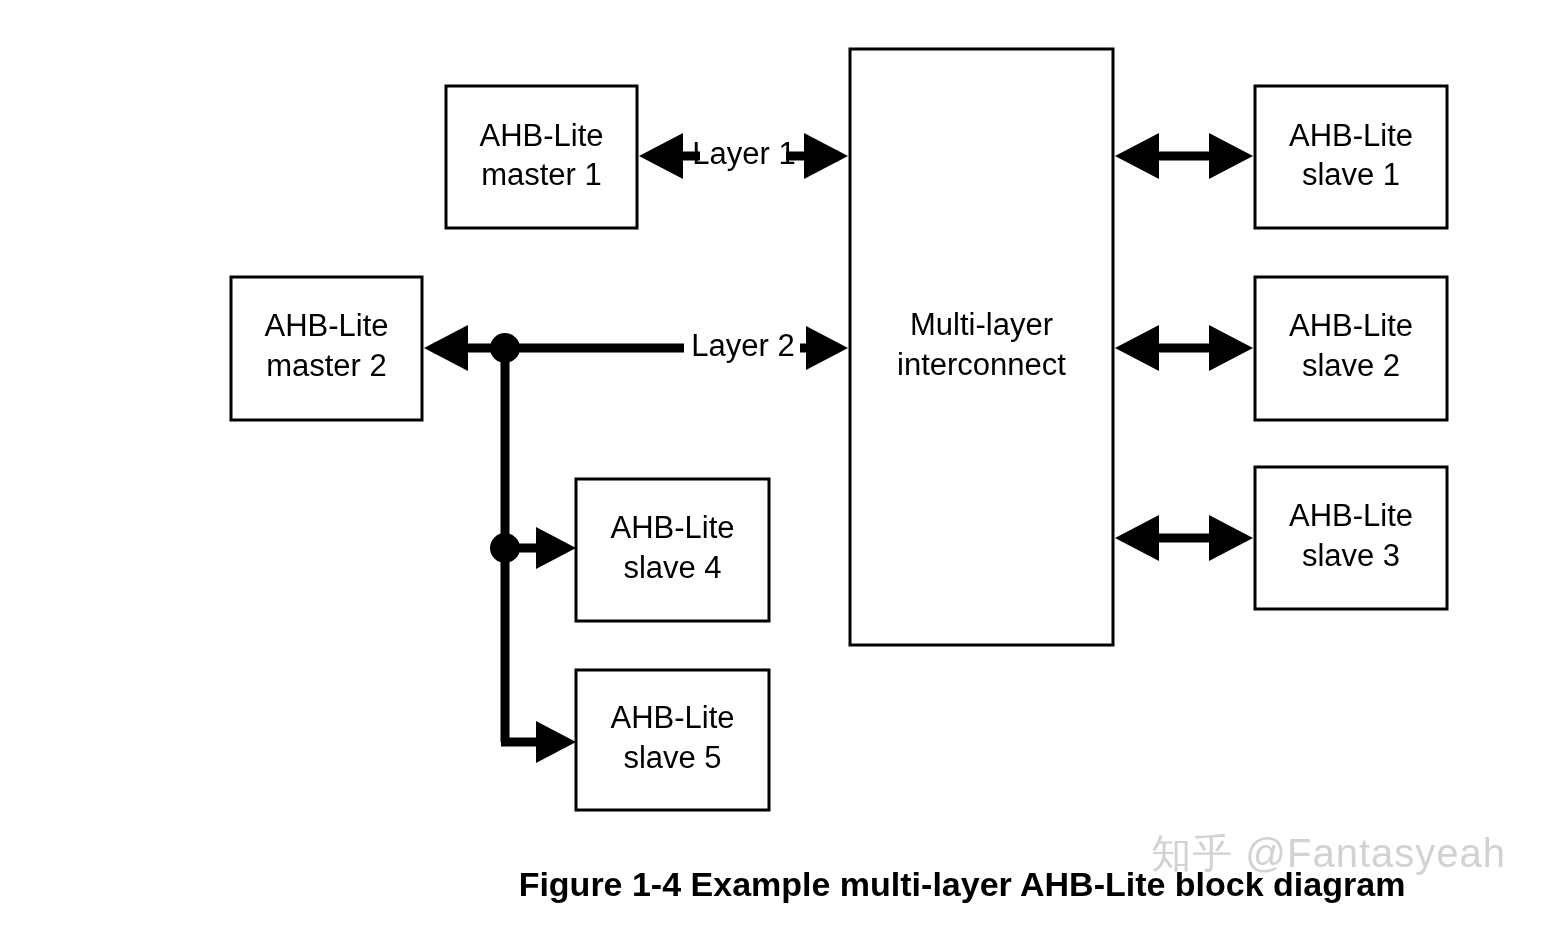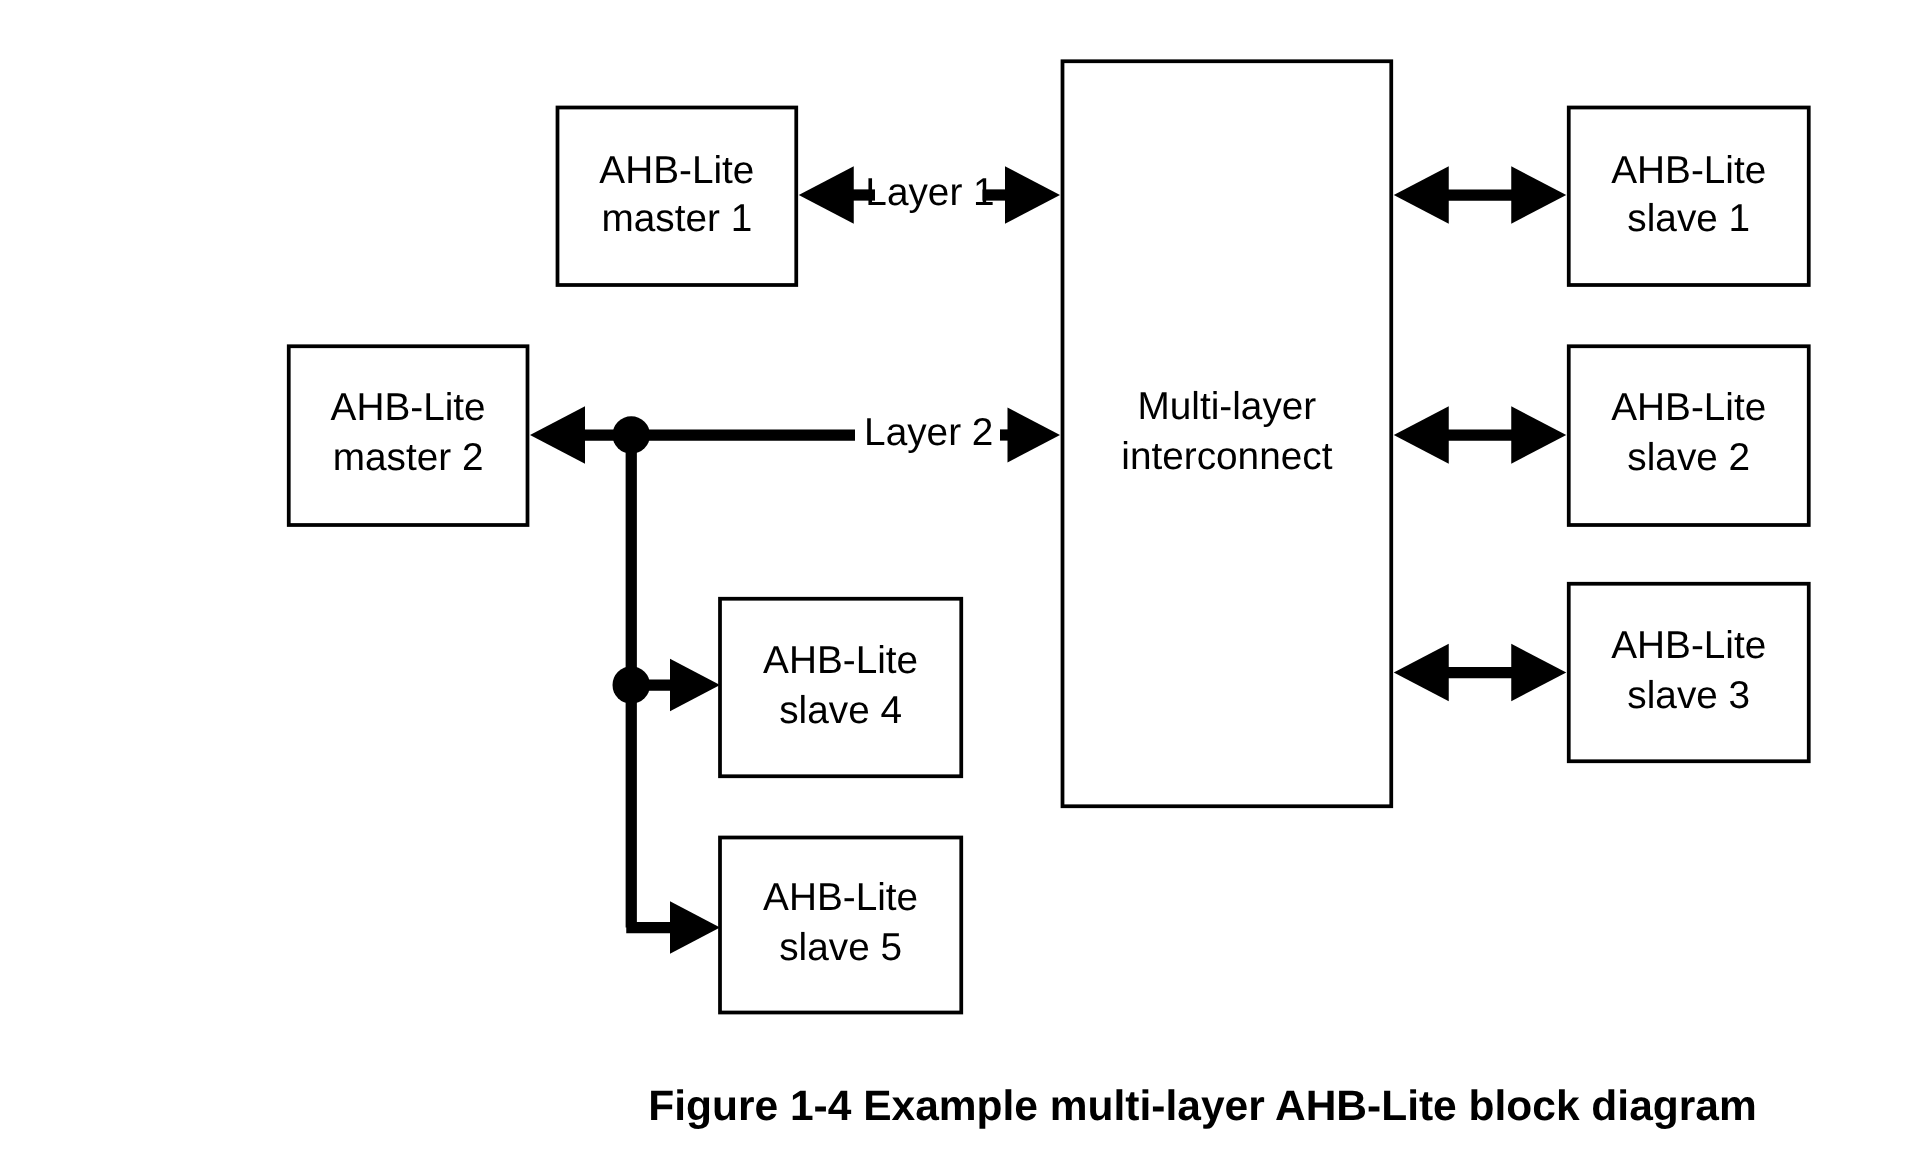--- a/index.html
+++ b/index.html
@@ -180,13 +180,14 @@
 
     <g>
       <polygon class="arrow-head" points="1115,538 1159,515 1159,561"></polygon>
       <line class="edge-line" x1="1152" y1="538" x2="1216" y2="538"></line>
       <polygon class="arrow-head" points="1253,538 1209,515 1209,561"></polygon>
     </g>
 
     <text class="figure-caption" x="962" y="887">Figure 1-4 Example multi-layer AHB-Lite block diagram</text>
   </svg>
 
+  <div class="watermark-text">知乎 @Fantasyeah</div>
 </div>
 
 </body></html>

